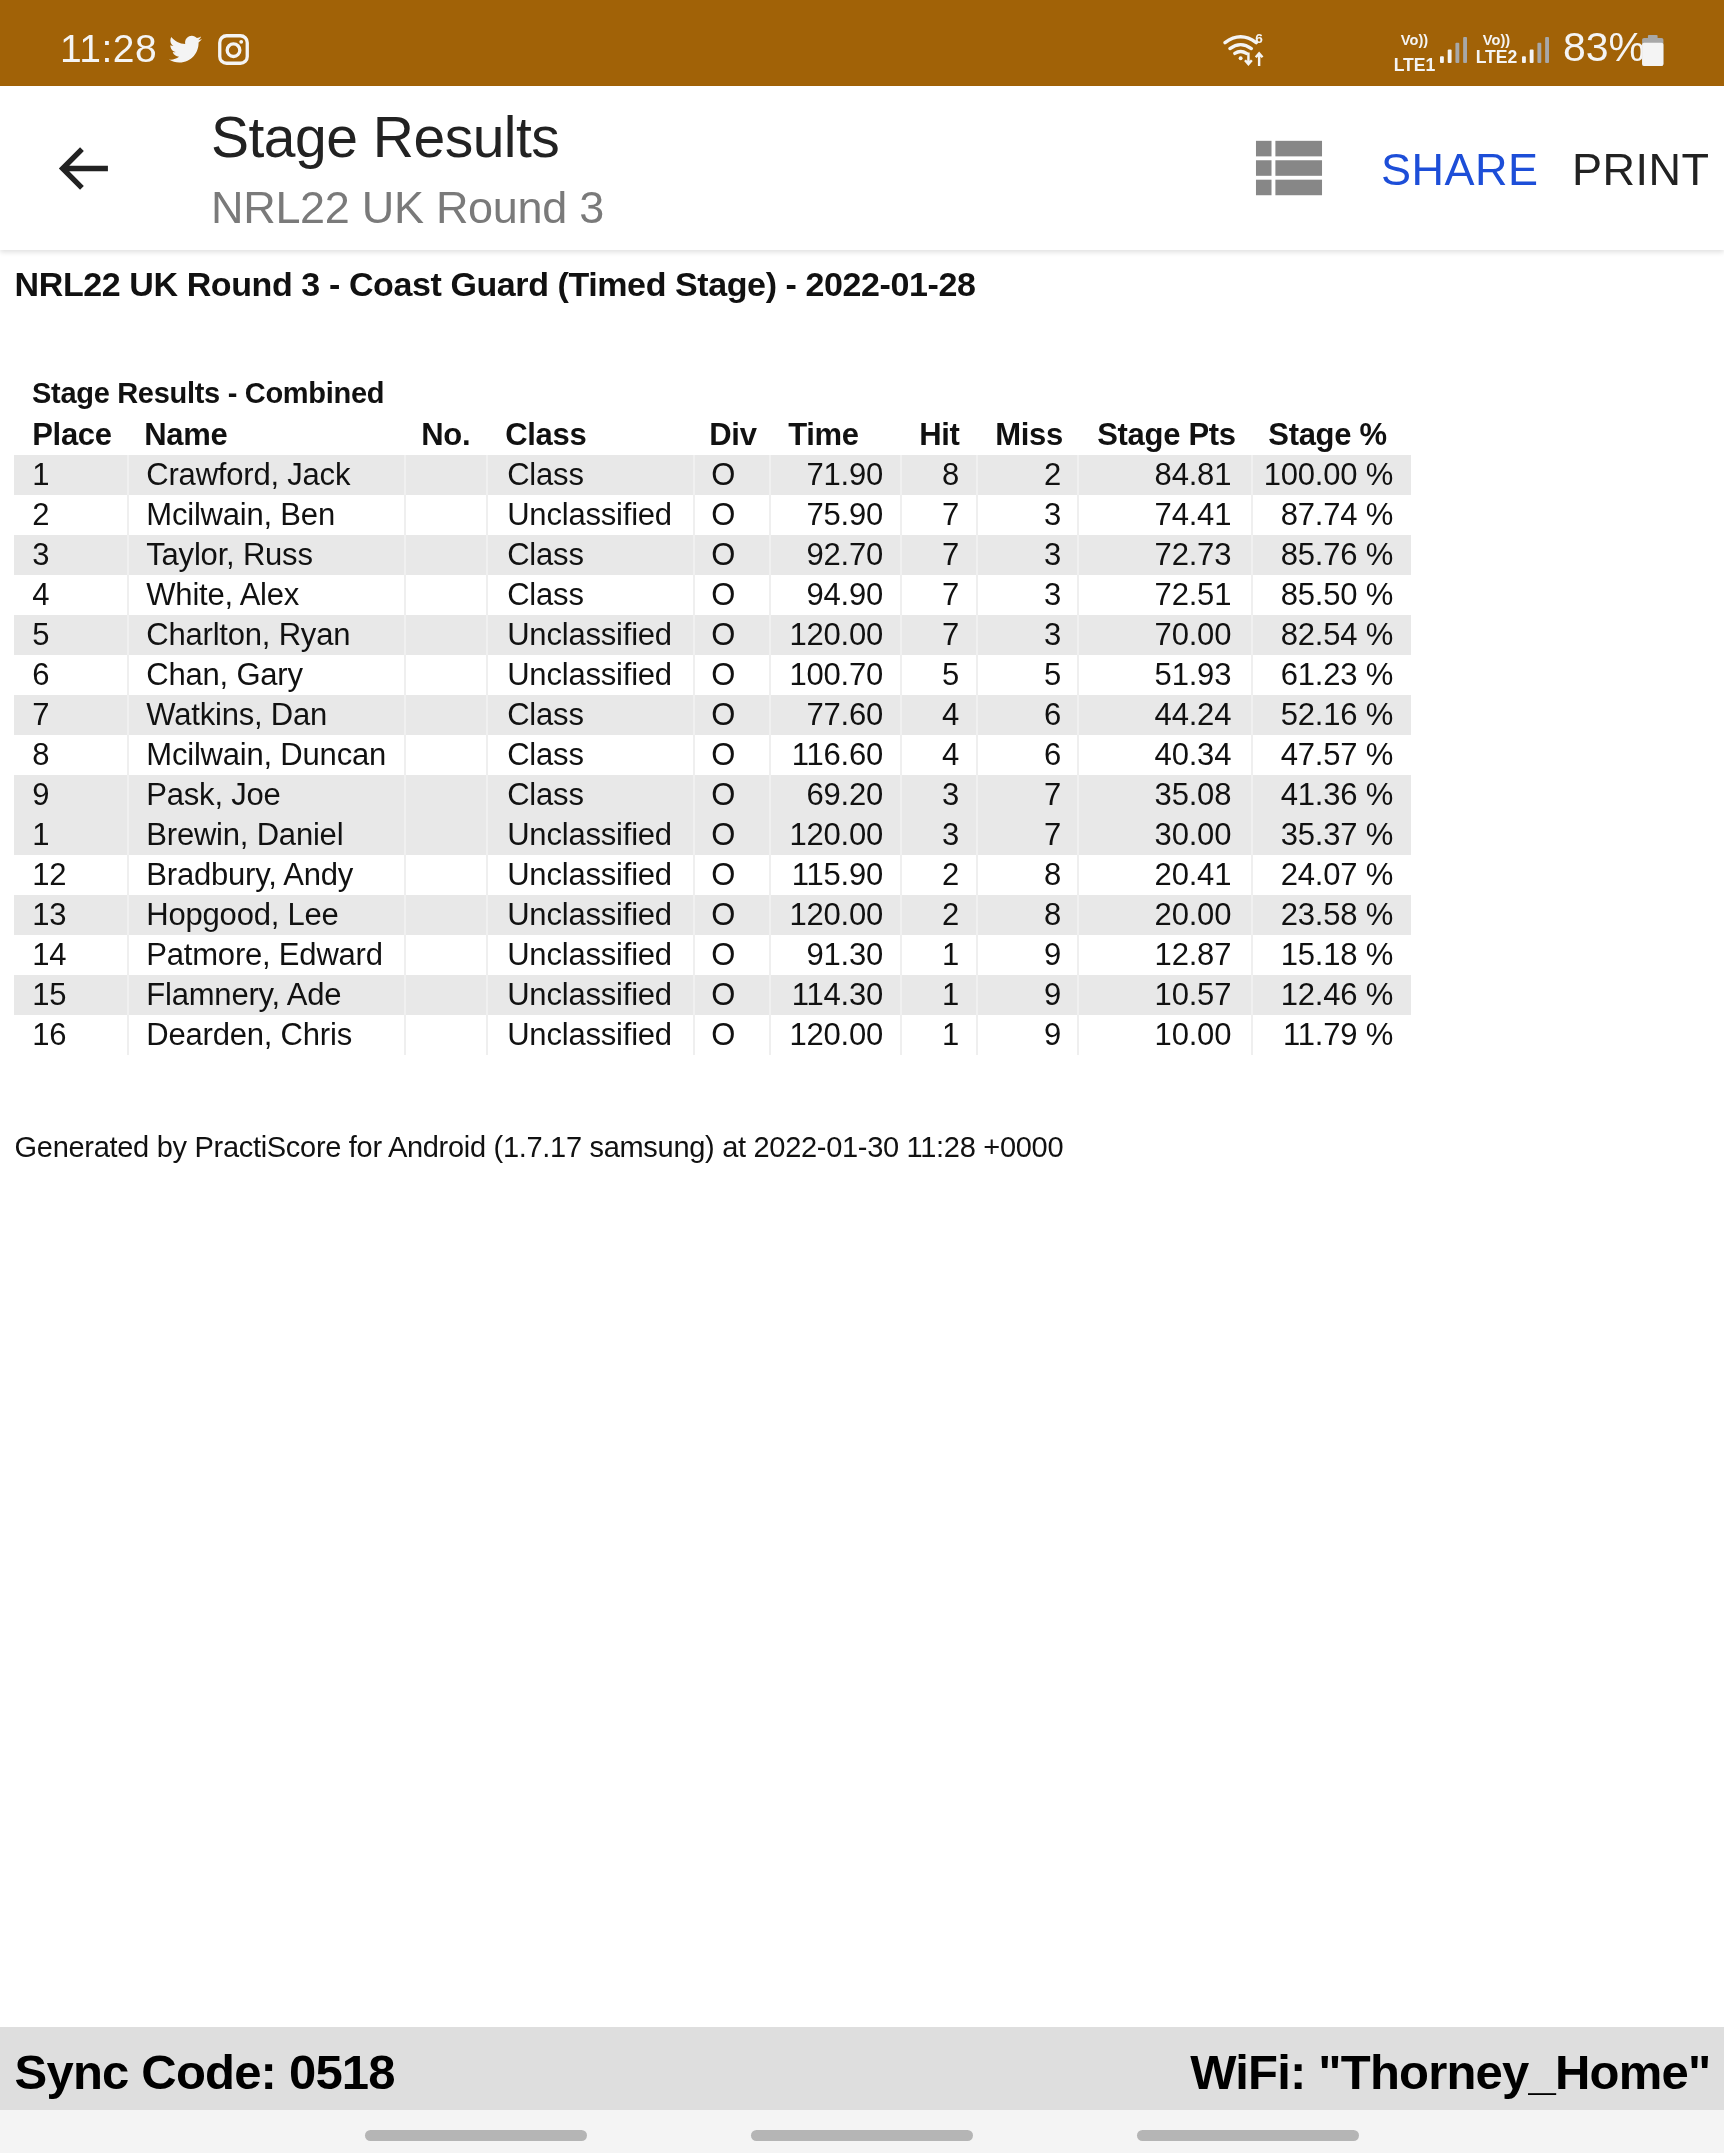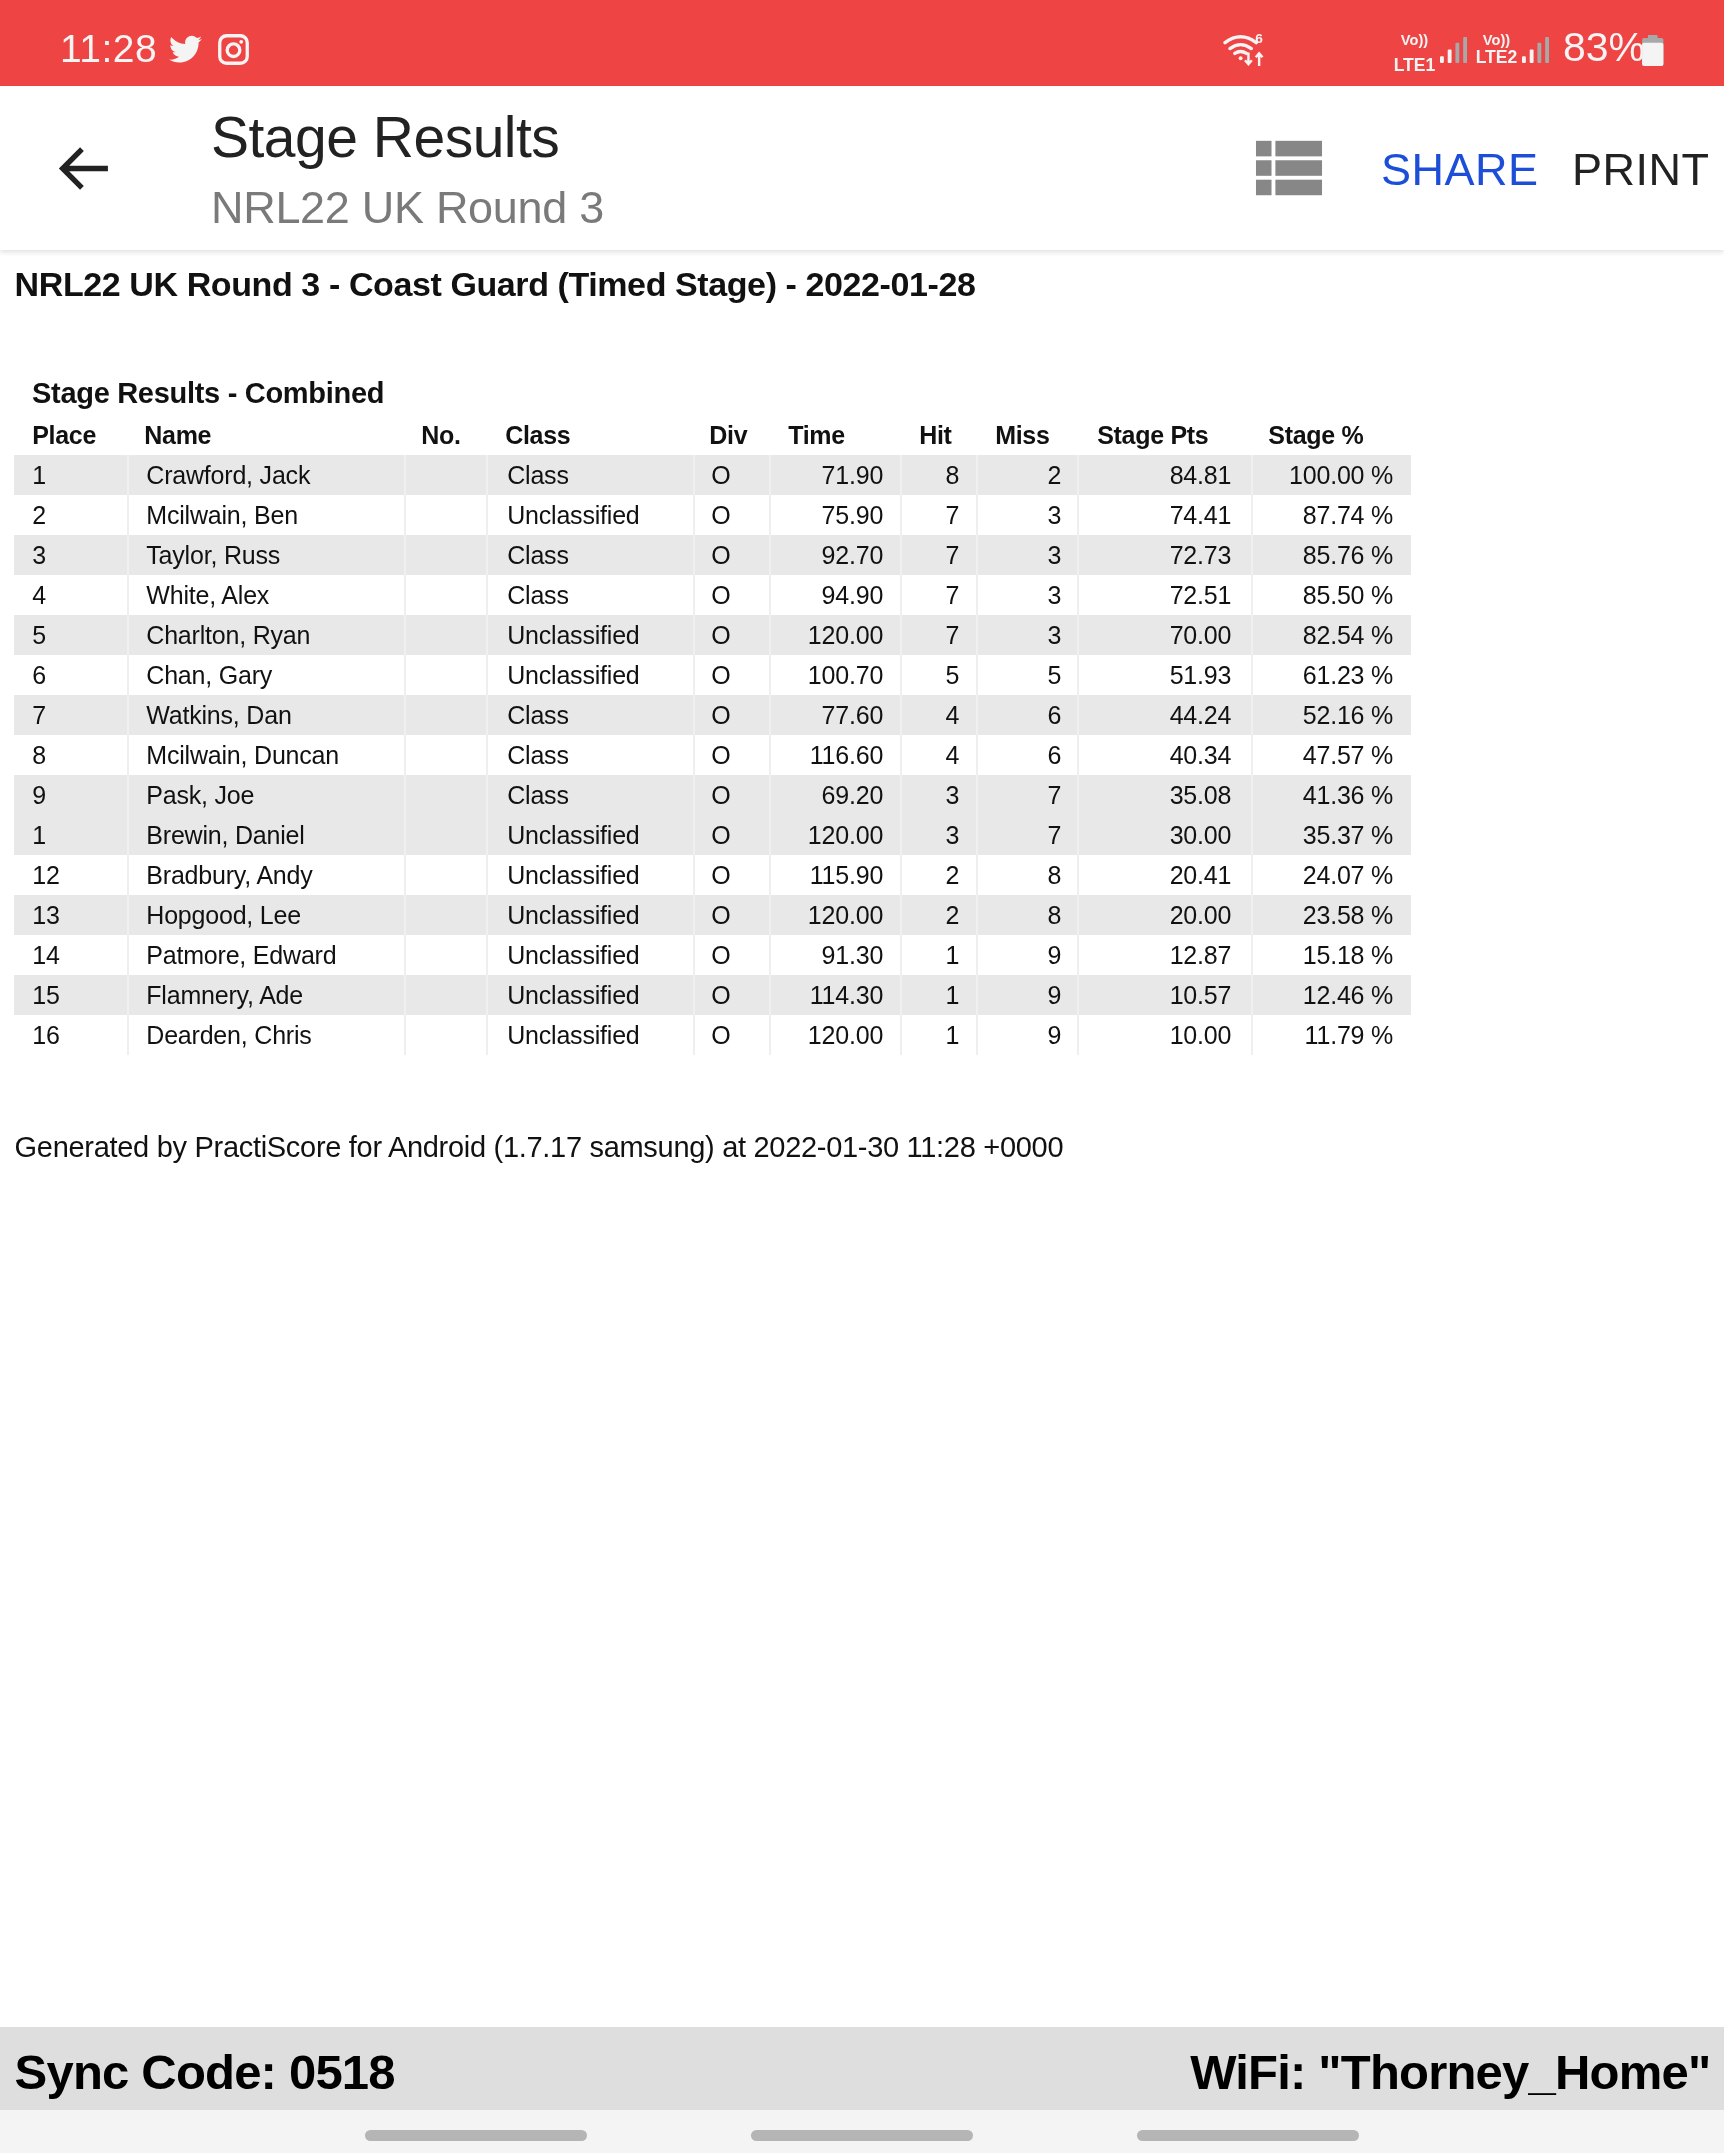--- a/index.html
+++ b/index.html
@@ -1,21 +1,21 @@
 <!DOCTYPE html>
 <html><head>
 <meta charset="utf-8">
 <style>
   html, body { margin:0; padding:0; }
   body { width:1724px; height:2153px; position:relative; background:#ffffff; overflow:hidden;
          font-family:"Liberation Sans", "DejaVu Sans", sans-serif; color:#111; }
   .abs { position:absolute; }
 
   
-  .statusbar { left:0; top:0; width:1724px; height:86px; background:#ef4444; color:#f4f4f4; }
+  .statusbar { left:0; top:0; width:1724px; height:86px; background:#a16207; color:#f4f4f4; }
   .sb-time { left:60px; top:25px; font-size:39px; line-height:47px; letter-spacing:0.5px; }
   .sb-twitter { left:169px; top:35px; width:33px; height:29px; }
   .sb-insta { left:217px; top:33px; width:33px; height:33px; }
   .sb-wifi { left:1223px; top:31px; width:45px; height:37px; }
   .sb-lte { top:33px; font-size:14.6px; line-height:15.6px; font-weight:bold; color:#f4f4f4; text-align:center; width:43px; }
   .sb-bars { top:37px; width:29px; height:27px; }
   .sb-batt-pct { left:1563px; top:23.4px; font-size:41px; line-height:49px; color:#f4f4f4; }
   .sb-batt { left:1642px; top:35px; width:21.5px; height:31px; }
 
   
@@ -24,21 +24,21 @@
   .title { left:211px; top:17.6px; font-size:57px; line-height:66px; color:#222; font-weight:500; letter-spacing:-0.5px; }
   .subtitle { left:211px; top:94px; font-size:45px; line-height:55px; color:#7a7a7a; letter-spacing:-0.3px; }
   .list-btn { left:1250px; top:49px; width:78px; height:68px; cursor:pointer; }
   .share-btn { left:1381px; top:57px; font-size:45px; line-height:53px; color:#1d4ed8; letter-spacing:0.5px; cursor:pointer; }
   .print-btn { left:1572px; top:57px; font-size:45px; line-height:53px; color:#222; letter-spacing:0.5px; cursor:pointer; }
 
   
   .report-title { left:14.6px; top:263px; font-size:34px; line-height:43px; font-weight:bold; color:#111; white-space:nowrap; letter-spacing:-0.4px; }
   .section-title { left:32px; top:376px; font-size:29px; line-height:35px; font-weight:bold; color:#111; letter-spacing:-0.3px; }
 
-  table.results { position:absolute; left:13.7px; top:415px; border-collapse:separate; border-spacing:0; font-size:25px; color:#111; }
+  table.results { position:absolute; left:13.7px; top:415px; border-collapse:separate; border-spacing:0; font-size:31px; color:#111; }
   table.results th { font-weight:bold; text-align:left; height:40px; padding:0 0 0 0; vertical-align:middle; letter-spacing:-0.3px; white-space:nowrap; }
   table.results td { height:40px; padding:0; vertical-align:middle; white-space:nowrap; letter-spacing:-0.2px; }
   table.results tr.shade td { background:#e8e8e8; }
   table.results td + td { border-left:2px solid #efefef; }
   table.results tr.shade td + td { border-left:2px solid #f0f0f0; }
   .c-place { width:113px; padding-left:18.5px !important; box-sizing:border-box; }
   .c-name { width:277px; padding-left:17.6px !important; box-sizing:border-box; }
   .c-no { width:82px; padding-left:17.6px !important; box-sizing:border-box; }
   .c-class { width:207px; padding-left:19.5px !important; box-sizing:border-box; }
   .c-div { width:76px; padding-left:16.6px !important; box-sizing:border-box; }

